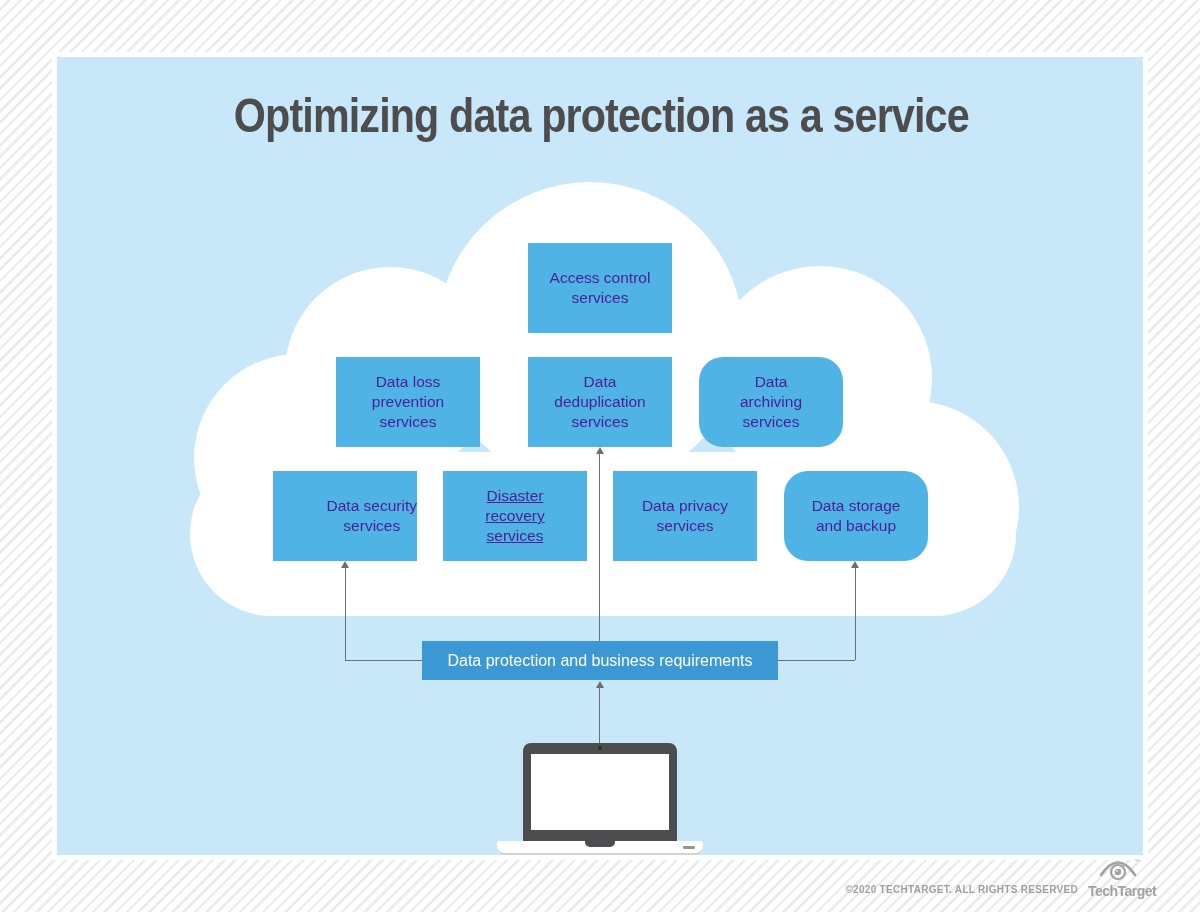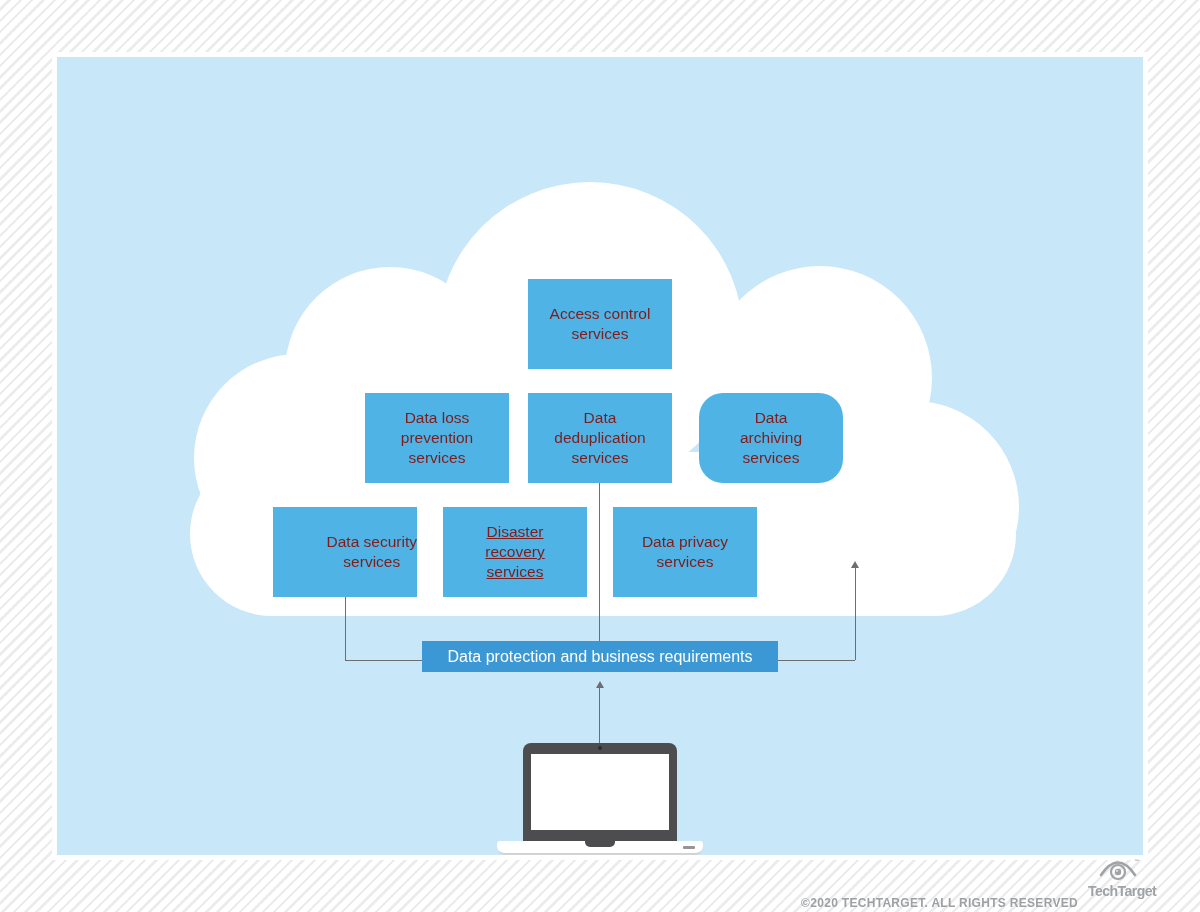--- a/index.html
+++ b/index.html
@@ -27,38 +27,38 @@
   .cloud-part { position:absolute; background:#ffffff; border-radius:50%; }
   .c-left      { left:194px; top:354px; width:208px; height:208px; }
   .c-left-mid  { left:285px; top:267px; width:210px; height:210px; }
   .c-dome      { left:437px; top:182px; width:306px; height:306px; }
   .c-right-mid { left:708px; top:266px; width:224px; height:224px; }
   .c-right     { left:807px; top:401px; width:212px; height:212px; }
   .c-body      { left:190px; top:452px; width:826px; height:164px; border-radius:82px; }
 
   
   .svc {
-    position:absolute; width:144px; height:90px; background:#4fb3e5; color:#7f1d1d;
+    position:absolute; width:144px; height:90px; background:#4fb3e5; color:#4c1d95;
     display:flex; align-items:center; justify-content:center; text-align:center;
-    font-size:15.5px; line-height:20px;margin-top:36px;
+    font-size:15.5px; line-height:20px;
   }
   .svc .svc-label { white-space:pre-line; }
   .svc.rounded { border-radius:24px; }
   .p-access { left:528px; top:243px; }
-  .p-loss   { left:365px; top:357px;align-items:center; }
+  .p-loss   { left:336px; top:357px;align-items:center; }
   .p-dedup  { left:528px; top:357px; }
   .p-arch   { left:699px; top:357px; }
   .p-sec    { left:273px; top:471px;justify-content:flex-end; }
   .p-dis    { left:443px; top:471px;text-decoration:underline; }
   .p-priv   { left:613px; top:471px; }
   .p-stor   { left:784px; top:471px; }
 
   
   .req {
-    position:absolute; left:422px; top:641px; width:356px; height:31px;
+    position:absolute; left:422px; top:641px; width:356px; height:39px;
     background:#3c98d4; color:#ffffff; display:flex; align-items:center; justify-content:center;
     font-size:16px; text-align:center;
   }
 
   
   .line { position:absolute; background:#6d6e71; }
   .ah {
     position:absolute; width:0; height:0;
     border-left:4px solid transparent; border-right:4px solid transparent;
     border-bottom:7px solid #6d6e71;
@@ -84,39 +84,42 @@
   .laptop .screen { position:absolute; left:8px; top:11px; width:138px; height:76px; background:#ffffff; }
   .laptop .base {
     position:absolute; left:0; top:98px; width:206px; height:14px;
     background:#ffffff; border-radius:3px 3px 8px 8px; border-bottom:2px solid #d1d3d4;
   }
   .laptop .hinge { position:absolute; left:88px; top:0; width:30px; height:6px; background:#4d4d4f; border-radius:0 0 5px 5px; }
   .laptop .slot  { position:absolute; left:186px; top:5px; width:12px; height:3px; background:#939598; border-radius:1px; }
 
   
   .copyright {
-    position:absolute; right:122px; top:884px; font-size:12px; font-weight:bold;
-    letter-spacing:0.3px; color:#9ea1a4; white-space:nowrap;margin-top:12px;
+    position:absolute; right:122px; top:884px; font-size:10px; font-weight:bold;
+    letter-spacing:0.3px; color:#9ea1a4; white-space:nowrap;
   }
   .tt-logo { position:absolute; left:1086px; top:856px; width:64px; height:48px; color:#a0a3a6;text-decoration:underline; }
   .tt-eye { position:absolute; left:12px; top:0; width:40px; height:26px; }
   .tt-tm { position:absolute; left:48px; top:2px; font-size:5px; font-weight:bold; }
   .tt-word {
     position:absolute; left:0; top:26px; width:64px; text-align:center;
     font-size:15px; font-weight:bold; letter-spacing:-0.6px;
     transform:scaleX(0.94); transform-origin:50% 50%;
   }
 </style>
 </head>
 <body>
 
 <div class="canvas">
 
   <div class="panel"></div>
 
+  <div class="title-row">
+    <span class="title-text">Optimizing data protection as a service</span>
+  </div>
 
   <div>
     <div class="cloud-part c-left"></div>
     <div class="cloud-part c-left-mid"></div>
     <div class="cloud-part c-dome"></div>
     <div class="cloud-part c-right-mid"></div>
     <div class="cloud-part c-right"></div>
     <div class="cloud-part c-body"></div>
   </div>
 
@@ -158,20 +161,24 @@
   </div>
   <div class="svc p-dis">
     <span class="svc-label">Disaster
 recovery
 services</span>
   </div>
   <div class="svc p-priv">
     <span class="svc-label">Data privacy
 services</span>
   </div>
+  <div class="svc rounded p-stor">
+    <span class="svc-label">Data storage
+and backup</span>
+  </div>
 
   <div class="req">
     <span>Data protection and business requirements</span>
   </div>
 
   <div class="laptop">
     <div class="lid">
       <div class="camera"></div>
       <div class="screen"></div>
     </div>

